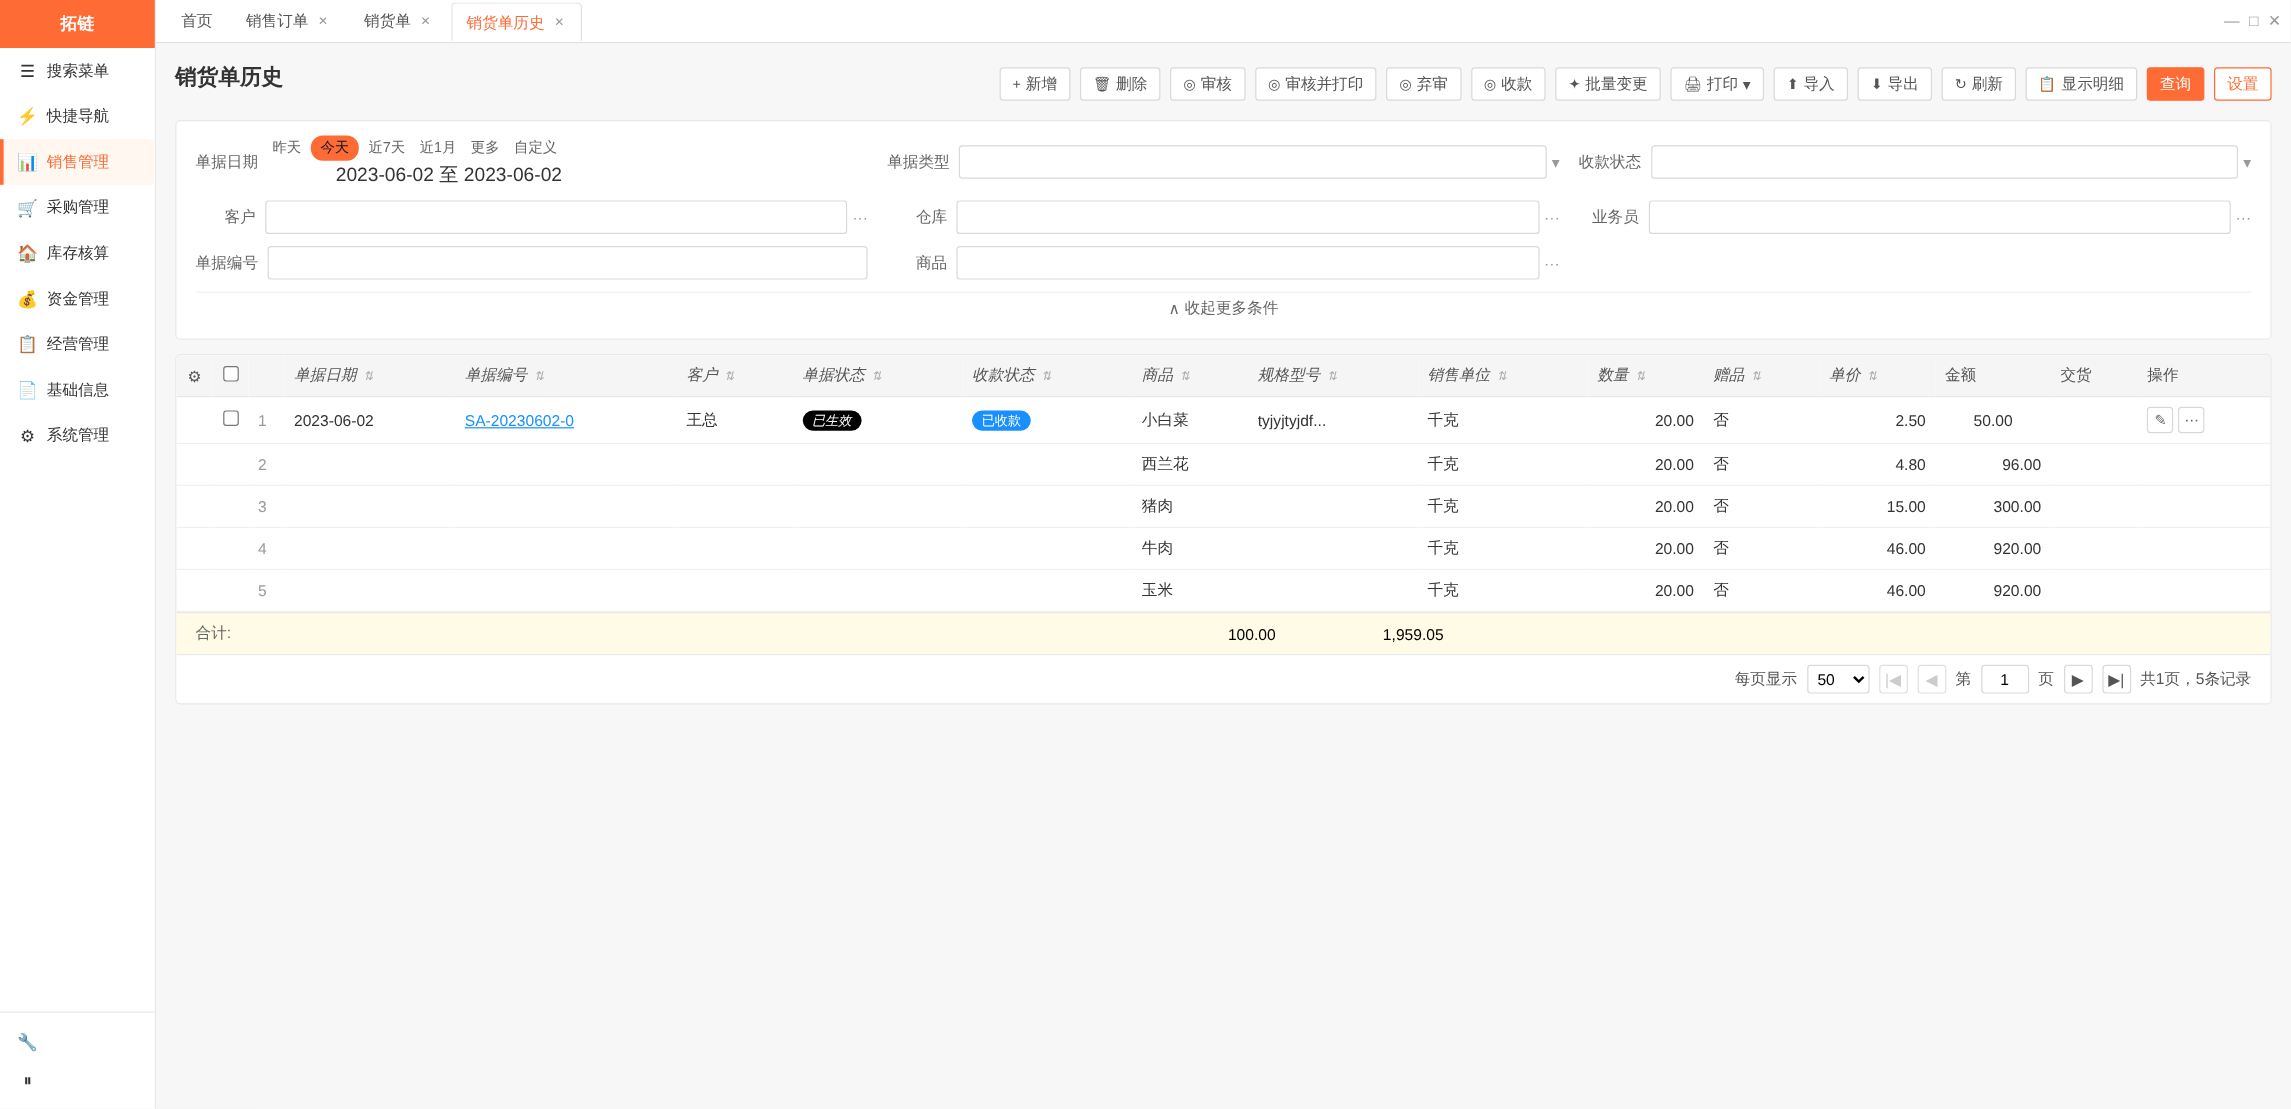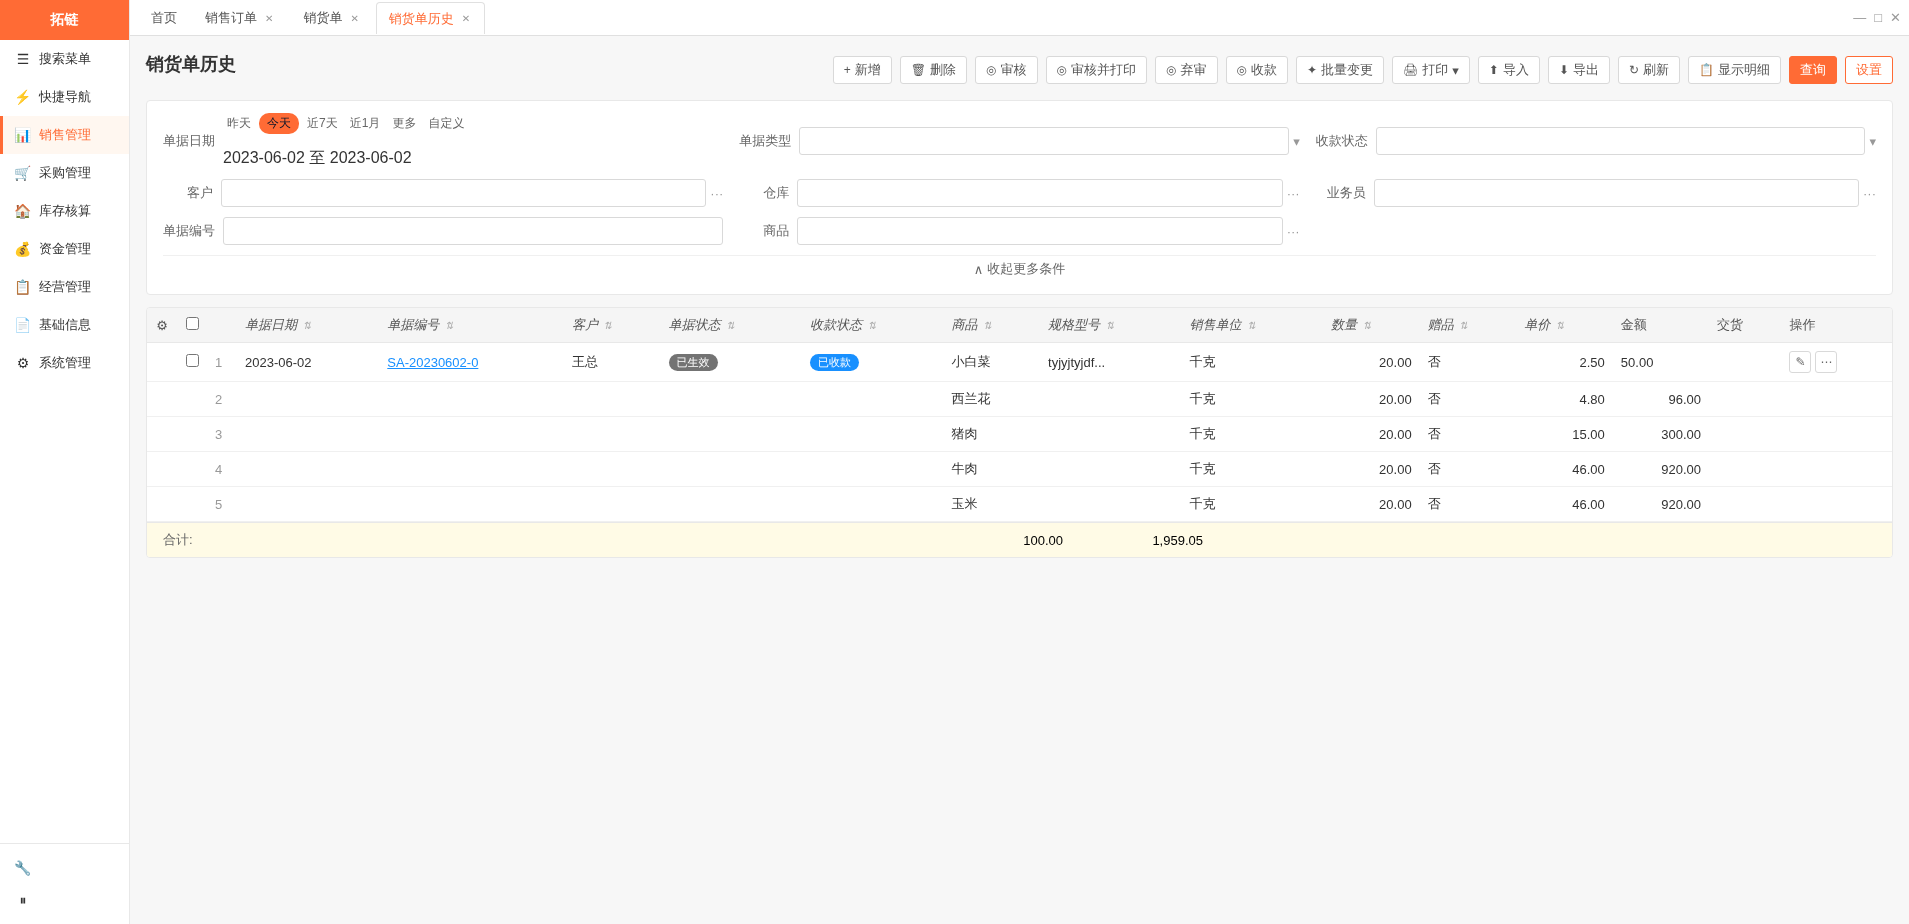--- a/index.html
+++ b/index.html
@@ -170,21 +170,22 @@
       height: 28px;
       border: 1px solid #d9d9d9;
       border-radius: 3px;
       padding: 0 8px;
       color: #333;
       outline: none;
     }
     .date-range {
       display: flex;
       flex-direction: column;
-      gap: 14px;
+      gap: 2px;
+      align-items: flex-end;
     }
     .date-shortcuts {
       display: flex;
       gap: 4px;
       align-items: center;
     }
     .date-shortcut {
       cursor: pointer;
       color: #666;
       font-size: 12px;
@@ -254,21 +255,21 @@
       color: #333;
       white-space: nowrap;
     }
     .status-badge {
       display: inline-block;
       padding: 1px 8px;
       border-radius: 10px;
       font-size: 11px;
       color: #fff;
     }
-    .status-active { background: #737373; }
+    .status-active { background: #000000; font-style: italic; }
     .status-paid { background: #1890ff; }
     .link-text { color: #1890ff; cursor: pointer; text-decoration: underline; }
     .row-actions {
       display: flex;
       gap: 4px;
     }
     .action-btn {
       width: 22px;
       height: 22px;
       display: flex;
@@ -650,21 +651,21 @@
       </td>
       <td>
         <span class="status-badge status-paid">已收款</span>
       </td>
       <td>小白菜</td>
       <td>tyjyjtyjdf...</td>
       <td>千克</td>
       <td style="text-align:right;">20.00</td>
       <td>否</td>
       <td style="text-align:right;">2.50</td>
-      <td style="text-align:left;">50.00</td>
+      <td style="text-align:center;">50.00</td>
       <td></td>
       <td>
         <div class="row-actions">
           <button class="action-btn">✎</button>
           <button class="action-btn">⋯</button>
         </div>
       </td>
     </tr>
             <tr>
       <td></td>
@@ -780,16 +781,32 @@
       <div class="table-footer">
         <span class="footer-label">合计:</span>
         <div style="flex:1; display:flex;">
           <div style="width:780px;"></div>
           <span style="min-width:80px; text-align:right;">100.00</span>
           <div style="width:60px;"></div>
           <span style="min-width:80px; text-align:right;">1,959.05</span>
         </div>
       </div>
 
+      <div class="pagination">
+        <span>每页显示</span>
+        <select class="page-size-select">
+          <option selected="">50</option>
+          <option>20</option>
+          <option>100</option>
+        </select>
+        <button class="page-btn disabled">|◀</button>
+        <button class="page-btn disabled">◀</button>
+        <span>第</span>
+        <input class="page-input" value="1" style="">
+        <span>页</span>
+        <button class="page-btn">▶</button>
+        <button class="page-btn">▶|</button>
+        <span>共1页，5条记录</span>
+      </div>
     </div>
 
   </div>
 </div>
 
 </body></html>

